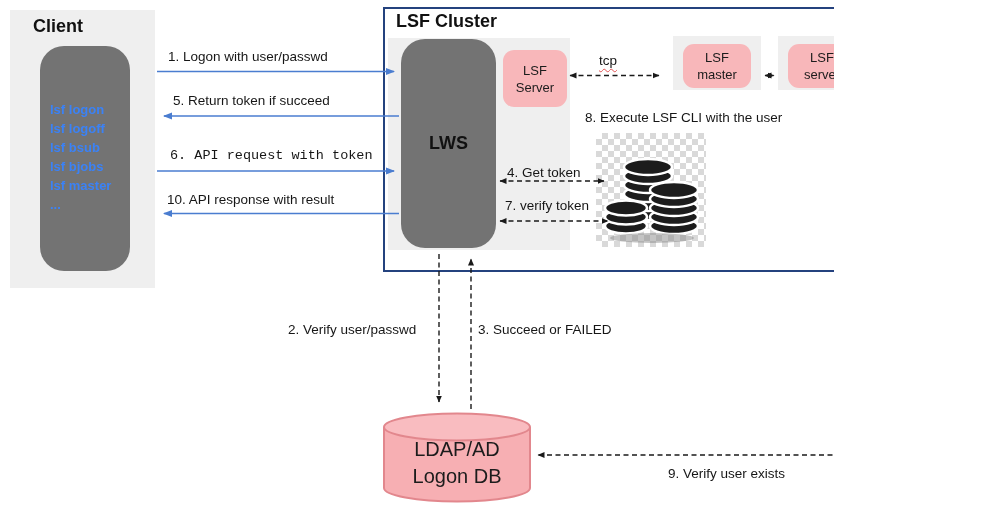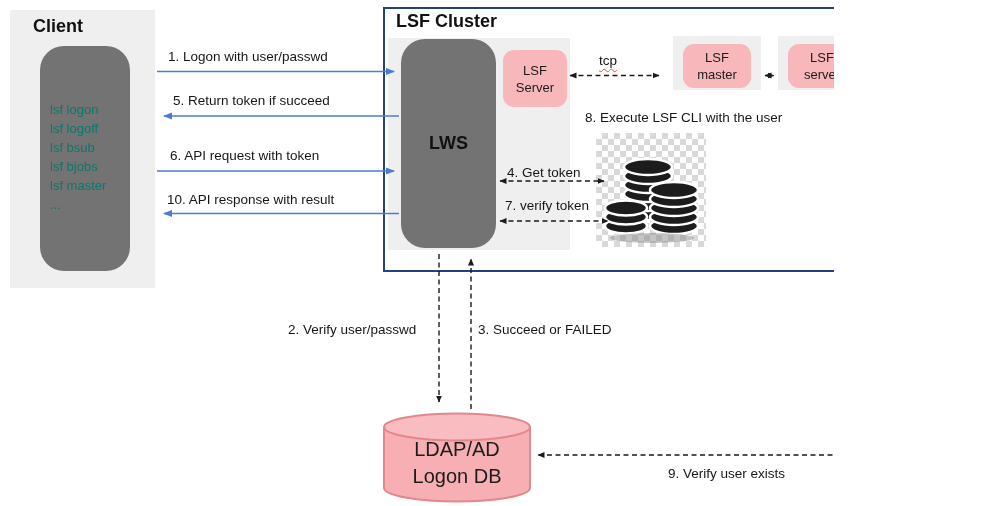--- a/index.html
+++ b/index.html
@@ -8,21 +8,21 @@
 
   .abs { position:absolute; }
   .gray-panel { background:#efefef; }
   .cyan-box { background:#737373; border-radius:24px; }
   .pink-box { background:#f8b7ba; border-radius:11px; display:flex; align-items:center; justify-content:center;
               text-align:center; font-size:13px; color:#1c1c1c; line-height:17px; white-space:pre-line; }
 
   .client-panel { left:10px; top:10px; width:145px; height:278px; }
   .client-title { left:33px; top:16px; font-size:18px; font-weight:600; color:#111; }
   .client-box { left:40px; top:46px; width:90px; height:225px; }
-  .cmd-list { left:50px; top:100px; font-size:13px; line-height:19px; color:#0f766e; }
+  .cmd-list { left:50px; top:100px; font-size:13px; line-height:19px; color:#3b82f6;font-weight:bold; }
 
   .cluster-box { left:383px; top:7px; width:602px; height:265px; border:2px solid #24427e; background:transparent; }
   .cluster-title { left:396px; top:11px; font-size:18px; font-weight:700; color:#111; }
   .lws-panel { left:388px; top:38px; width:182px; height:212px; }
   .lws-box { left:401px; top:39px; width:95px; height:209px; display:flex; align-items:center; justify-content:center;
              font-size:18px; font-weight:700; color:#111; }
   .lsf-server-box { left:503px; top:50px; width:64px; height:57px; }
 
   .node-wrap { top:36px; width:88px; height:54px; background:#efefef; }
   .node-pink { position:absolute; left:10px; top:8px; width:68px; height:44px; }
@@ -143,21 +143,21 @@
     <line class="dash-line" x1="869" y1="75.5" x2="875" y2="75.5" marker-start="url(#arrKs)" marker-end="url(#arrK)"></line>
     <line class="dash-line" x1="500" y1="181" x2="604" y2="181" marker-start="url(#arrKs)" marker-end="url(#arrK)"></line>
     <line class="dash-line" x1="500" y1="221" x2="608" y2="221" marker-start="url(#arrKs)" marker-end="url(#arrK)"></line>
     <line class="dash-line" x1="439" y1="254" x2="439" y2="402" marker-end="url(#arrK)"></line>
     <line class="dash-line" x1="471" y1="409" x2="471" y2="259" marker-end="url(#arrK)"></line>
     <path class="dash-line" d="M922,94 L922,455 L538,455" marker-start="url(#arrKs)" marker-end="url(#arrK)"></path>
   </svg>
 
   <div class="label" style="left:168px; top:49px;text-align:center;">1. Logon with user/passwd</div>
   <div class="label" style="left:173px; top:93px;">5. Return token if succeed</div>
-  <div class="label" style="left:170px; top:148px;">6. API request with token</div>
+  <div class="label" style="left:170px; top:148px;font-family:Liberation Mono, monospace;">6. API request with token</div>
   <div class="label" style="left:167px; top:192px;">10. API response with result</div>
   <div class="label tcp-label" style="left:599px; top:53px;">tcp</div>
   <div class="label" style="left:585px; top:94px;margin-top:16px;">8. Execute LSF CLI with the user</div>
   <div class="label" style="left:507px; top:165px;">4. Get token</div>
   <div class="label" style="left:505px; top:198px;">7. verify token</div>
   <div class="label" style="left:288px; top:322px;">2. Verify user/passwd</div>
   <div class="label" style="left:478px; top:322px;">3. Succeed or FAILED</div>
   <div class="label" style="left:668px; top:466px;">9. Verify user exists</div>
 
 </div>

